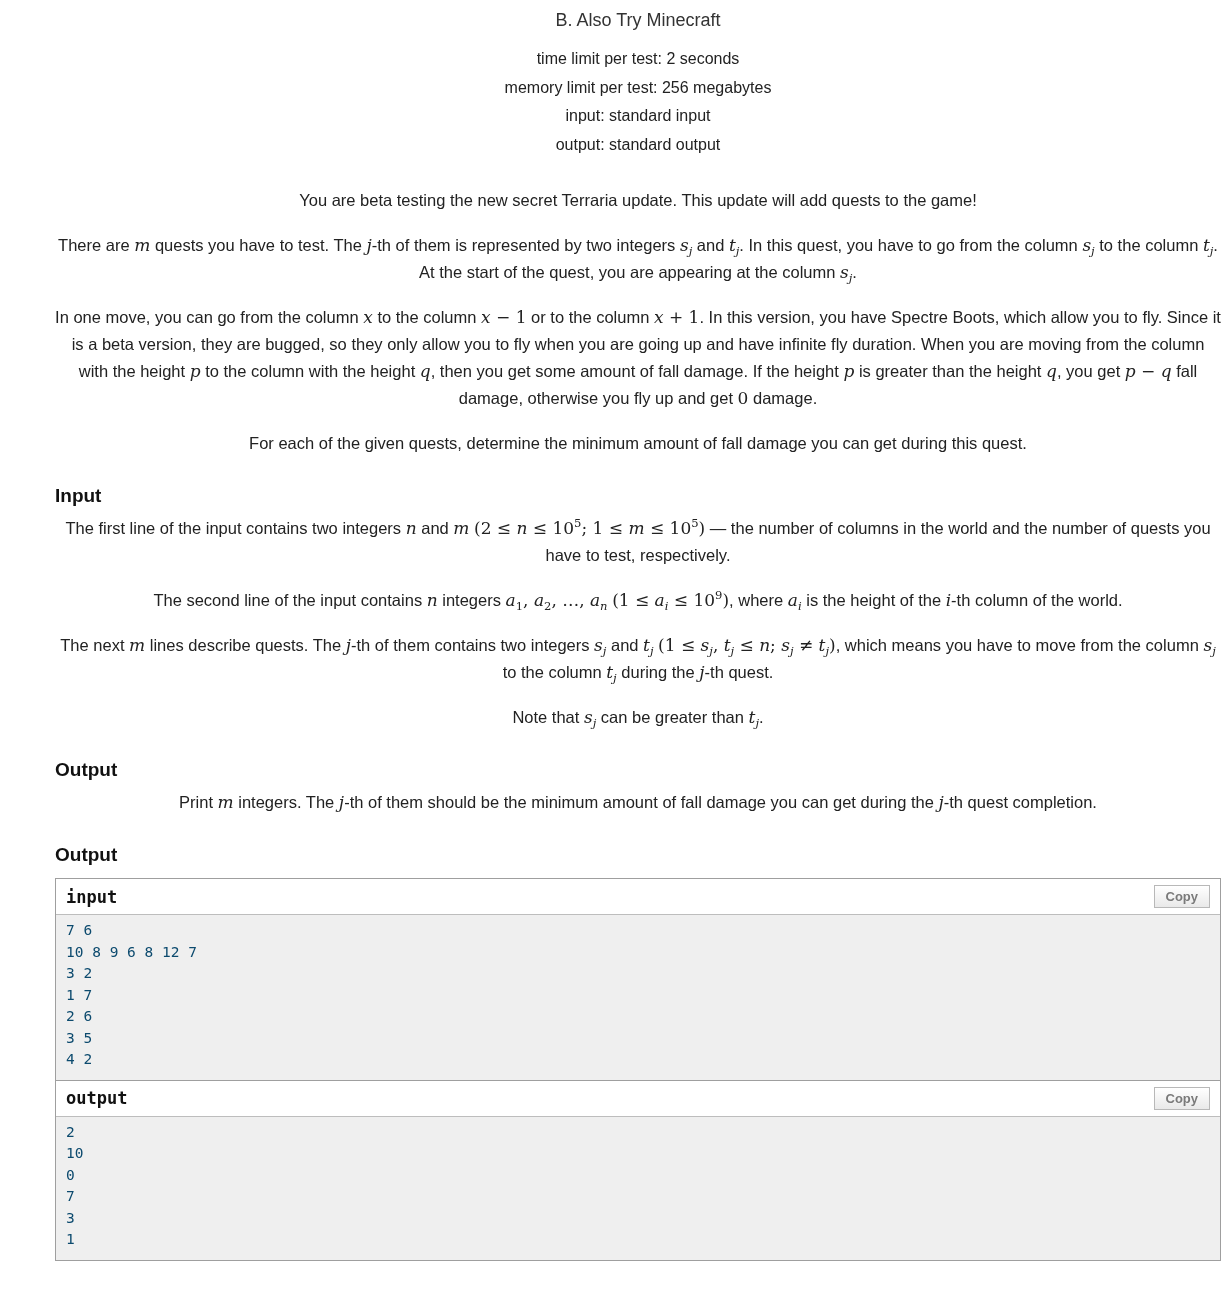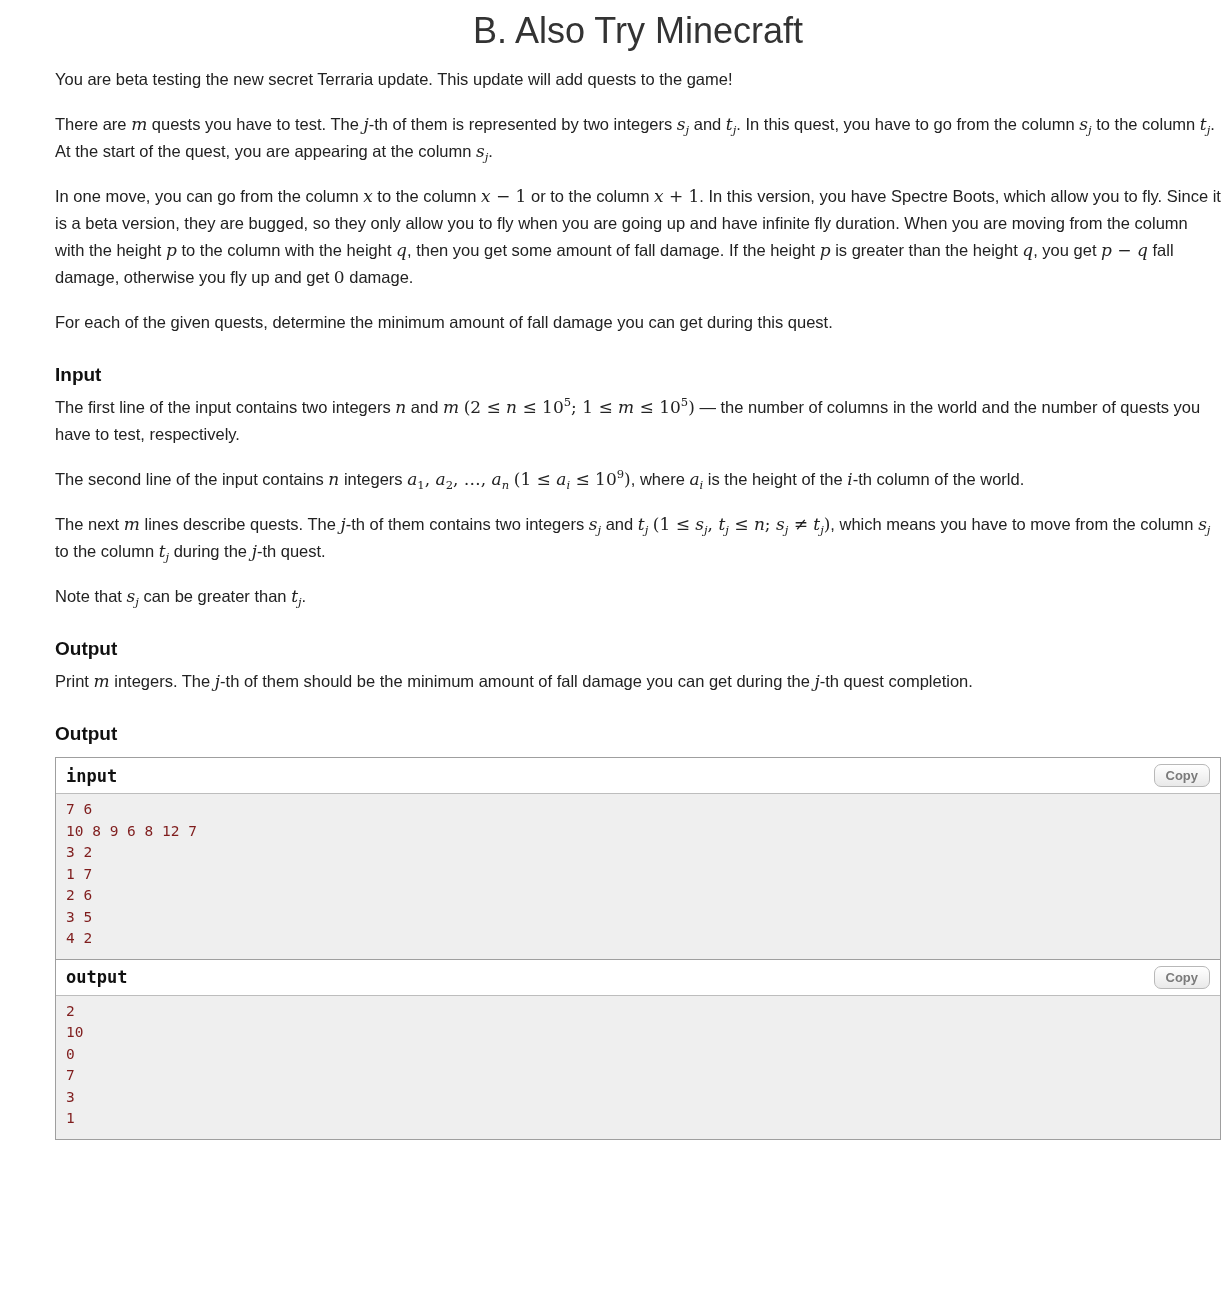--- a/index.html
+++ b/index.html
@@ -11,35 +11,36 @@
   }
   .page {
     position: relative;
     width: 1231px;
     min-height: 1309px;
     padding: 6px 10px 34px 55px;
   }
   .title {
     text-align: center;
     font-weight: 400;
-    font-size: 36px;
+    font-size: 18px;
     color: #333;
     margin: 4px 0 14px 0;
   }
   .meta {
     text-align: center;
     font-size: 16px;
     line-height: 28.5px;
     color: #222;
     margin-bottom: 28px;
   }
   .para {
     margin: 18px 0;
     line-height: 27px;
     font-size: 16.5px;
+    text-align: center;
   }
   .section .para:first-child { margin-top: 8px; }
   .section-heading {
     font-size: 19px;
     font-weight: bold;
     color: #111;
     margin: 28px 0 6px 0;
   }
   
   .math {
@@ -69,42 +70,48 @@
     font-size: 17px;
     color: #111;
   }
   .copy-btn {
     font-family: "Liberation Sans", sans-serif;
     font-size: 13px;
     font-weight: bold;
     color: #7a7a7a;
     background: linear-gradient(#ffffff, #e9e9e9);
     border: 1px solid #b8b8b8;
-    border-radius: 7px;
+    border-radius: 0;
     padding: 3px 11px;
     cursor: pointer;
   }
   .sample-code {
     background: #efefef;
     padding: 5px 10px 9px 10px;
     font-size: 14.5px;
-    color: #7f1d1d;
+    color: #0c4a6e;
   }
   .test-line {
     line-height: 21.5px;
     white-space: pre;
   }
 </style>
 </head>
 <body>
 
 <div class="page">
 
   <h1 class="title">B. Also Try Minecraft</h1>
 
+  <div class="meta">
+    <div class="meta-line">time limit per test: 2 seconds</div>
+    <div class="meta-line">memory limit per test: 256 megabytes</div>
+    <div class="meta-line">input: standard input</div>
+    <div class="meta-line">output: standard output</div>
+  </div>
 
   <div class="section">
     <p class="para">You are beta testing the new secret Terraria update. This update will add quests to the game!</p>
     <p class="para">There are <span class="math"><i>m</i></span> quests you have to test. The <span class="math"><i>j</i></span>-th of them is represented by two integers <span class="math"><i>s</i><sub><i>j</i></sub></span> and <span class="math"><i>t</i><sub><i>j</i></sub></span>. In this quest, you have to go from the column <span class="math"><i>s</i><sub><i>j</i></sub></span> to the column <span class="math"><i>t</i><sub><i>j</i></sub></span>. At the start of the quest, you are appearing at the column <span class="math"><i>s</i><sub><i>j</i></sub></span>.</p>
     <p class="para">In one move, you can go from the column <span class="math"><i>x</i></span> to the column <span class="math"><i>x</i><span> − 1</span></span> or to the column <span class="math"><i>x</i><span> + 1</span></span>. In this version, you have Spectre Boots, which allow you to fly. Since it is a beta version, they are bugged, so they only allow you to fly when you are going up and have infinite fly duration. When you are moving from the column with the height <span class="math"><i>p</i></span> to the column with the height <span class="math"><i>q</i></span>, then you get some amount of fall damage. If the height <span class="math"><i>p</i></span> is greater than the height <span class="math"><i>q</i></span>, you get <span class="math"><i>p</i><span> − </span><i>q</i></span> fall damage, otherwise you fly up and get <span class="math"><span>0</span></span> damage.</p>
     <p class="para">For each of the given quests, determine the minimum amount of fall damage you can get during this quest.</p>
   </div>
 
   <h2 class="section-heading">Input</h2>
   <div class="section">

